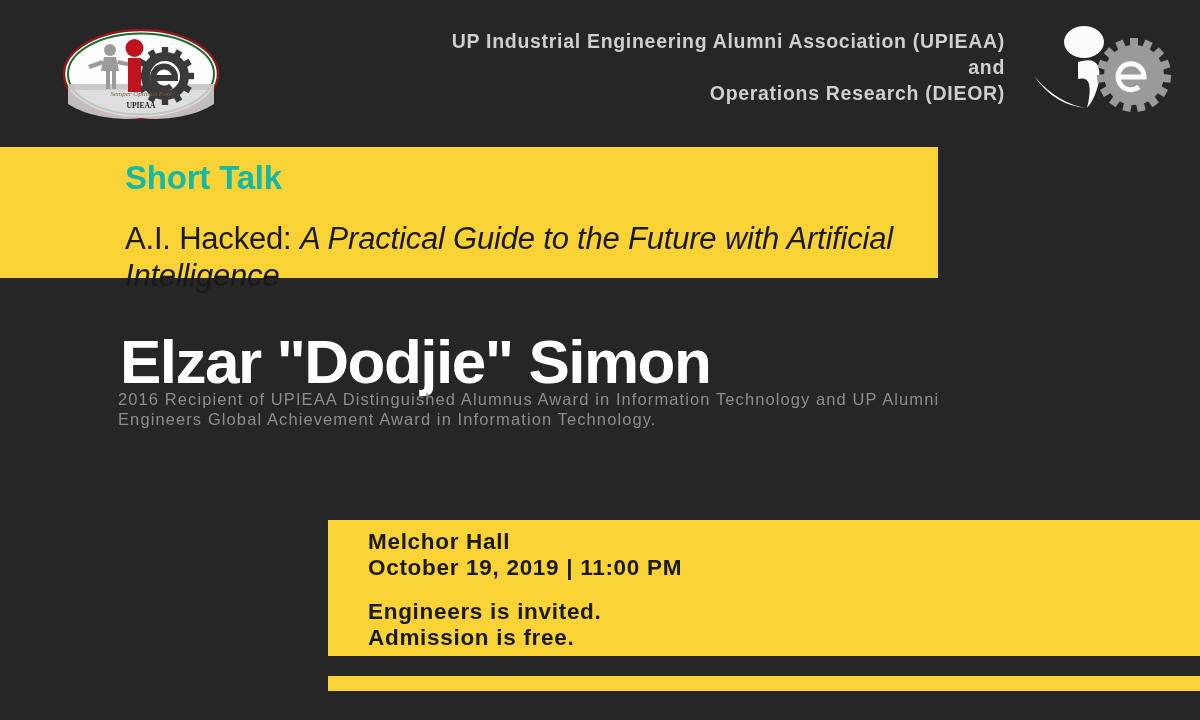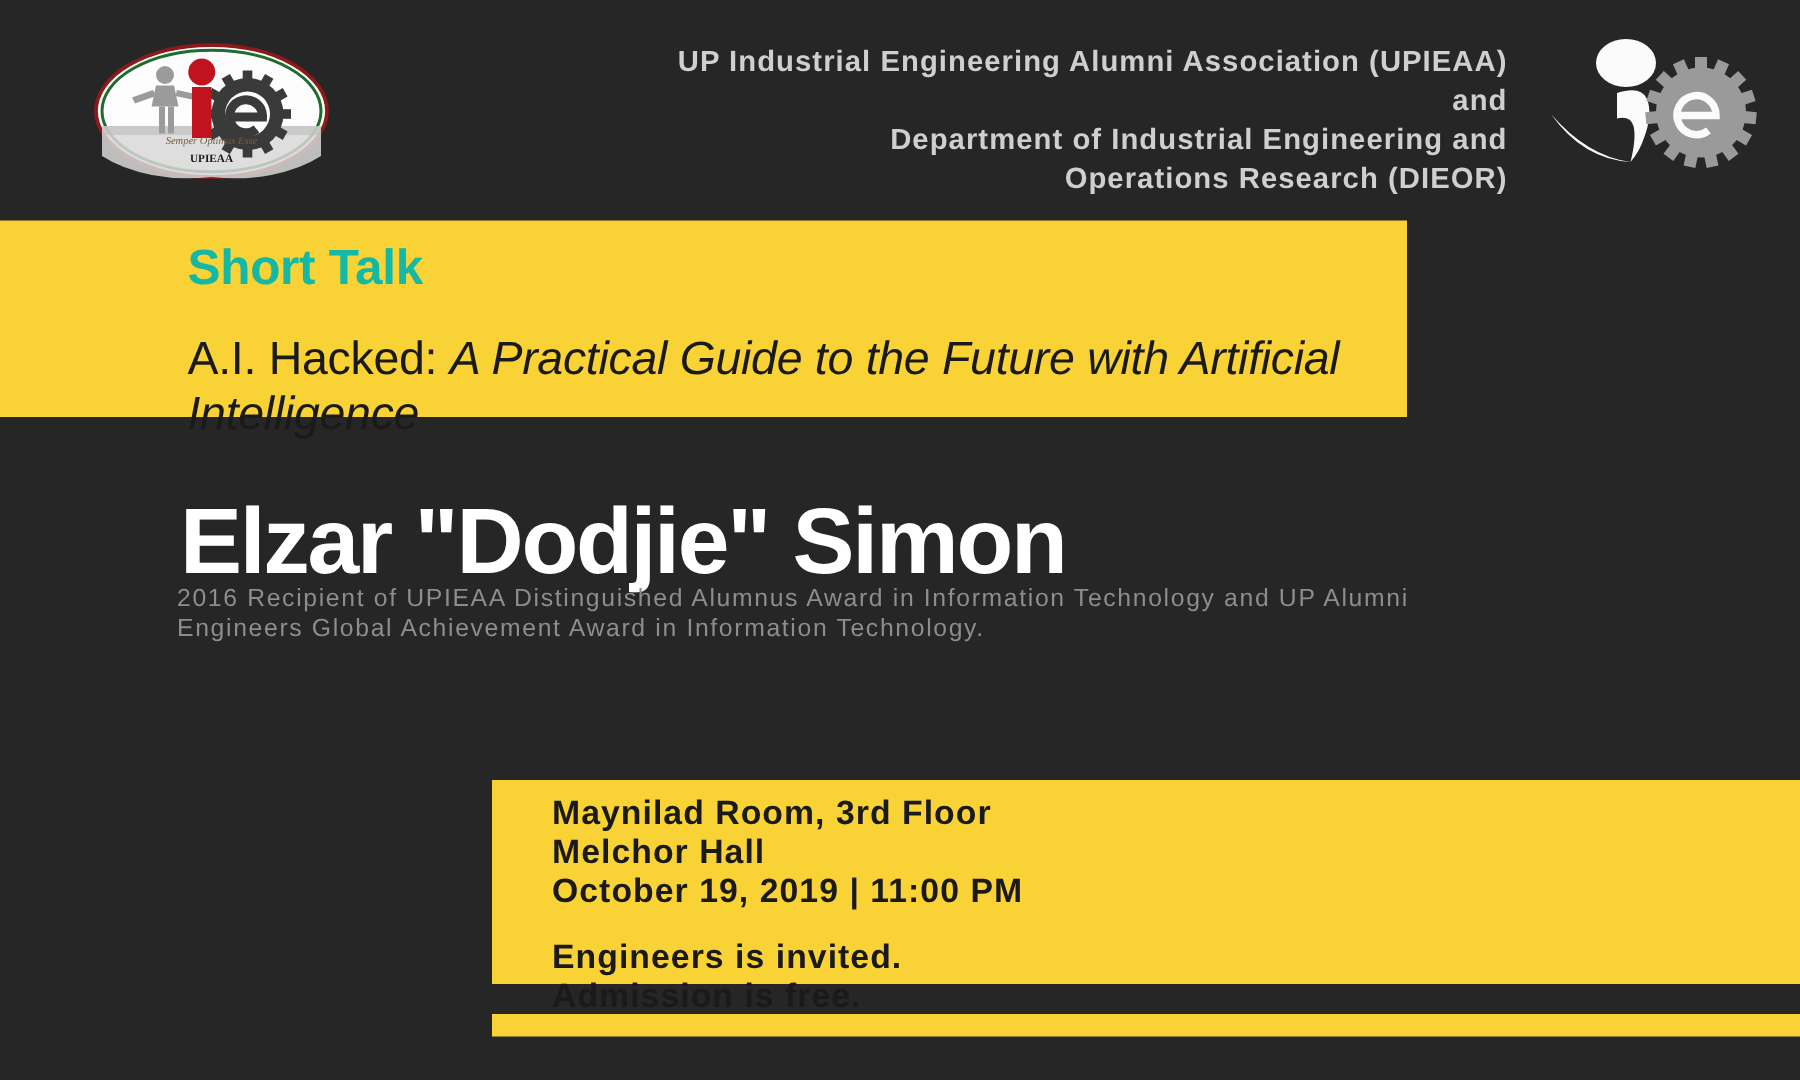--- a/index.html
+++ b/index.html
@@ -181,21 +181,20 @@
           <circle cx="72.5" cy="20" r="9"></circle>
         </g>
         <text x="79" y="68" font-family="'Liberation Serif', serif" font-size="7" fill="#7a5c3a" text-anchor="middle" font-style="italic">Semper Optimus Esse</text>
         <text x="79" y="80" font-family="'Liberation Serif', serif" font-size="7.5" font-weight="bold" fill="#1a1a1a" text-anchor="middle">UPIEAA</text>
       </svg>
     </div>
 
     <div id="header-text">
       <span class="hline">UP Industrial Engineering Alumni Association (UPIEAA)</span>
       <span class="hline">and</span>
-      <span class="hline">Department of Industrial Engineering and</span>
       <span class="hline">Operations Research (DIEOR)</span>
     </div>
 
     <div id="org-logo-right">
       <svg width="160" height="100" viewBox="0 0 160 100" xmlns="http://www.w3.org/2000/svg">
 
         <ellipse cx="62" cy="22" rx="20" ry="16" fill="#fbfbfb"></ellipse>
         <path d="M56 42 q16 -5 20 4 q4 10 -2 26 q-3 9 -9 16 q4 -16 2 -24 q-2 -7 -11 -5 z" fill="#fbfbfb"></path>
         <path d="M12 56 q24 28 53 32 q-32 -2 -53 -32 z" fill="#fbfbfb"></path>
 
@@ -232,21 +231,20 @@
 
   <div id="talk-title">
     <span class="subject">A.I. Hacked: </span><span class="italic-part">A Practical Guide to the Future with Artificial Intelligence</span>
   </div>
 
   <div id="speaker-name">Elzar "Dodjie" Simon</div>
   <div id="speaker-credentials">2016 Recipient of UPIEAA Distinguished Alumnus Award in Information Technology and UP Alumni Engineers Global Achievement Award in Information Technology.</div>
 
   <div id="venue-box"></div>
   <div id="venue-lines">
-    <span class="vline">Maynilad Room, 3rd Floor</span>
     <span class="vline">Melchor Hall</span>
     <span class="vline">October 19, 2019 | 11:00 PM</span>
     <span class="spacer"></span>
     <span class="vline">Engineers is invited.</span>
     <span class="vline">Admission is free.</span>
   </div>
 
   <div id="bottom-stripe"></div>
 
 </div>

